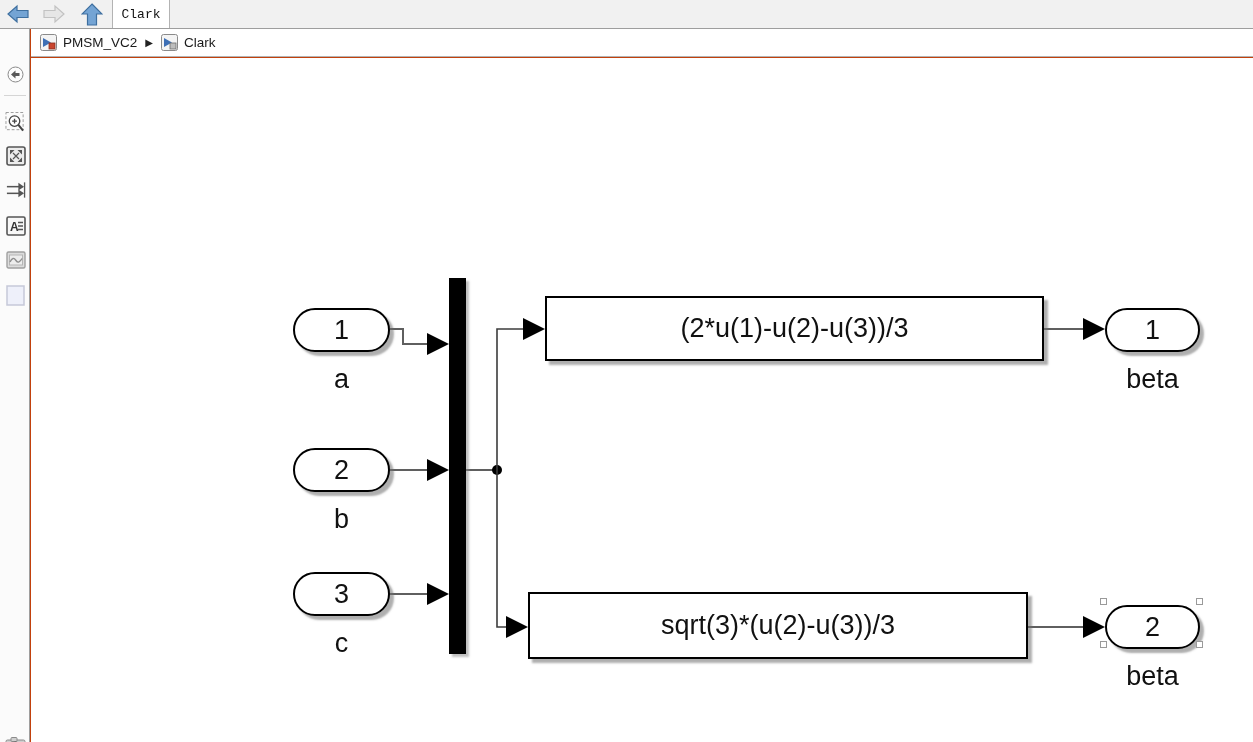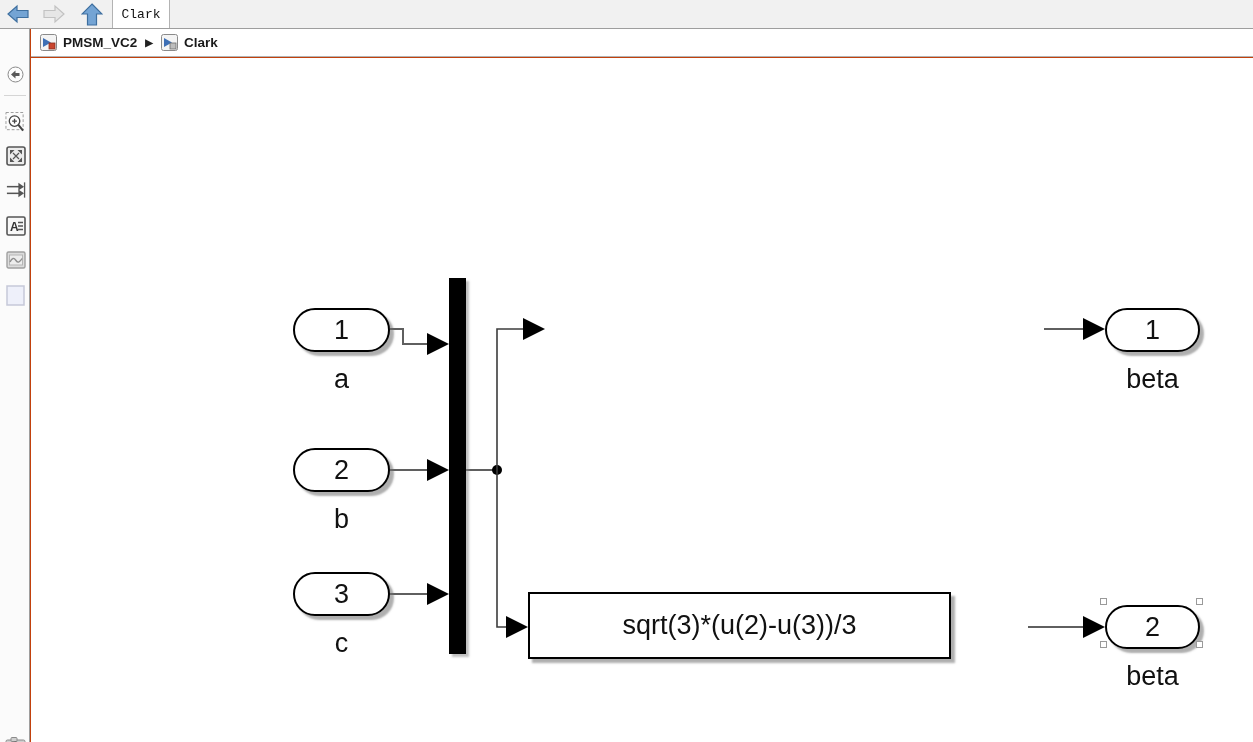--- a/index.html
+++ b/index.html
@@ -17,21 +17,21 @@
   .btn-fwd{margin-left:12px;}
   .btn-up{margin-left:14px;}
   .tab{position:absolute;left:112px;top:0;height:28px;width:56px;background:#fff;
        border-left:1px solid #b3b3b3;border-right:1px solid #b3b3b3;
        display:flex;align-items:center;justify-content:center;
        font-family:"Liberation Mono","DejaVu Sans Mono",monospace;font-size:13px;color:#111;}
 
   
   .crumbbar{position:absolute;left:31px;top:29px;width:1222px;height:28px;background:#fff;
             border-bottom:1px solid #b4b4b4;display:flex;align-items:center;gap:6px;
-            padding-left:9px;box-sizing:border-box;font-weight:bold;}
+            padding-left:9px;box-sizing:border-box;}
   .crumb-label{font-size:13.5px;color:#1a1a1a;}
   .crumb-sep{font-size:10px;color:#222;margin:0 2px;}
   .crumb-icon{width:17px;height:17px;display:block;}
 
   
   .sidebar{position:absolute;left:0;top:29px;width:30px;height:713px;background:#fbfbfb;
            border-right:1px solid #9e9e9e;box-sizing:border-box;}
   .side-icon{position:absolute;left:5px;width:21px;display:flex;justify-content:center;}
   .side-div{position:absolute;left:4px;top:66px;width:22px;height:1px;background:#d5d5d5;}
 
@@ -205,21 +205,24 @@
   </div>
   <div class="blklabel" style="left:293px;top:504px;width:97px">b</div>
 
   <div class="stadium" style="left:293px;top:572px;width:97px;height:44px">
     <span>3</span>
   </div>
   <div class="blklabel" style="left:293px;top:628px;width:97px">c</div>
 
   <div class="mux" style="left:449px;top:278px;width:17px;height:376px"></div>
 
-  <div class="fcnblk" style="left:528px;top:592px;width:423px;height:67px">
+  <div class="fcnblk" style="left:545px;top:296px;width:499px;height:65px">
+    <span>(2*u(1)-u(2)-u(3))/3</span>
+  </div>
+  <div class="fcnblk" style="left:528px;top:592px;width:500px;height:67px">
     <span>sqrt(3)*(u(2)-u(3))/3</span>
   </div>
 
   <div class="stadium" style="left:1105px;top:308px;width:95px;height:44px">
     <span>1</span>
   </div>
   <div class="blklabel" style="left:1095px;top:364px;width:115px">beta</div>
 
   <div class="stadium" style="left:1105px;top:605px;width:95px;height:44px">
     <span>2</span>

